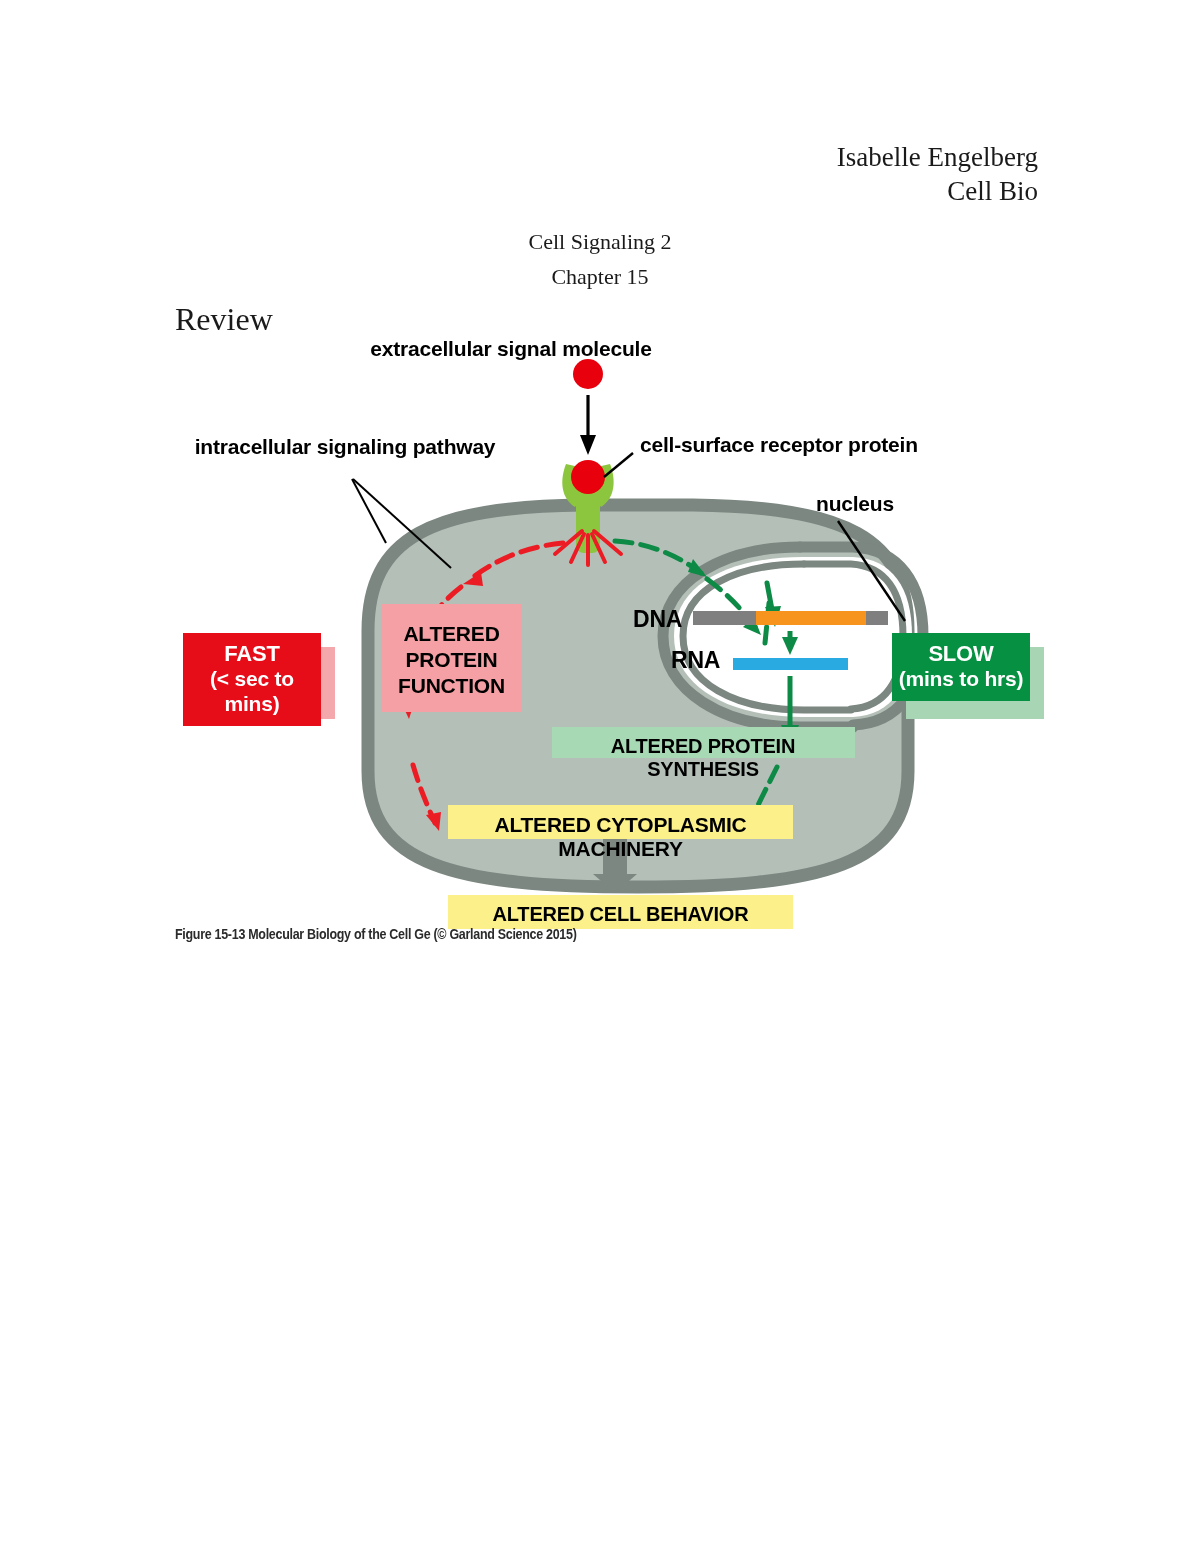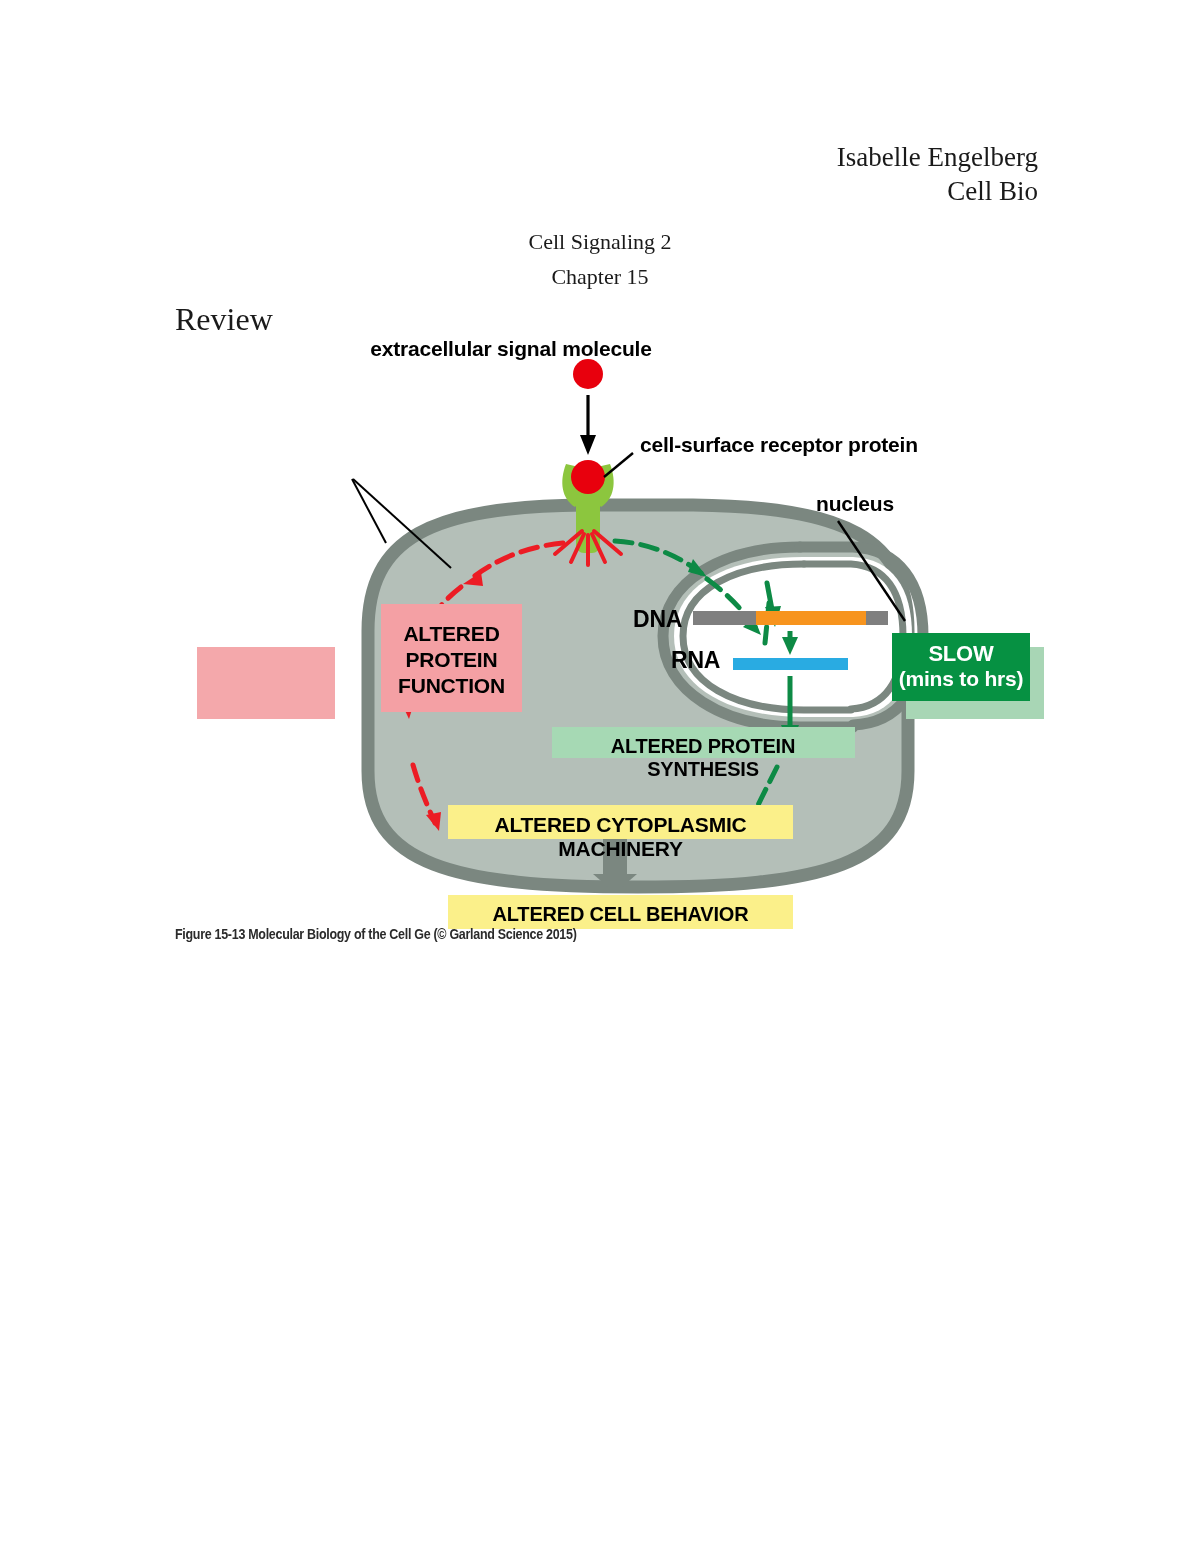--- a/index.html
+++ b/index.html
@@ -352,20 +352,21 @@
       </g>
 
       <line x1="189" y1="148" x2="223" y2="212" stroke="#000000" stroke-width="2"></line>
       <line x1="190" y1="148" x2="288" y2="237" stroke="#000000" stroke-width="2"></line>
       <line x1="470" y1="122" x2="441" y2="146" stroke="#000000" stroke-width="2.4"></line>
       <line x1="675" y1="190" x2="742" y2="290" stroke="#000000" stroke-width="2.4"></line>
     </svg>
 
     <div class="fig-label lbl-signal">extracellular signal molecule</div>
 
+    <div class="fig-label lbl-pathway">intracellular signaling pathway</div>
 
     <div class="fig-label lbl-receptor">cell-surface receptor protein</div>
 
     <div class="fig-label lbl-nucleus">nucleus</div>
 
     <div class="fig-label lbl-dna">DNA</div>
 
     <div class="fig-label lbl-rna">RNA</div>
 
     <div class="box-text apf-text">
@@ -374,20 +375,24 @@
       <div>FUNCTION</div>
     </div>
 
     <div class="box-text aps-text">ALTERED PROTEIN SYNTHESIS</div>
 
     <div class="box-text acm-text">ALTERED CYTOPLASMIC MACHINERY</div>
 
     <div class="box-text acb-text">ALTERED CELL BEHAVIOR</div>
 
     <div class="badge-shadow badge-fast-shadow"></div>
+    <div class="badge badge-fast">
+      <span class="b-title">FAST</span>
+      <span class="b-sub">(&lt; sec to mins)</span>
+    </div>
 
     <div class="badge-shadow badge-slow-shadow"></div>
     <div class="badge badge-slow">
       <span class="b-title">SLOW</span>
       <span class="b-sub">(mins to hrs)</span>
     </div>
   </div>
 
   <div class="fig-caption">Figure 15-13  Molecular Biology of the Cell Ge (© Garland Science 2015)</div>
 

